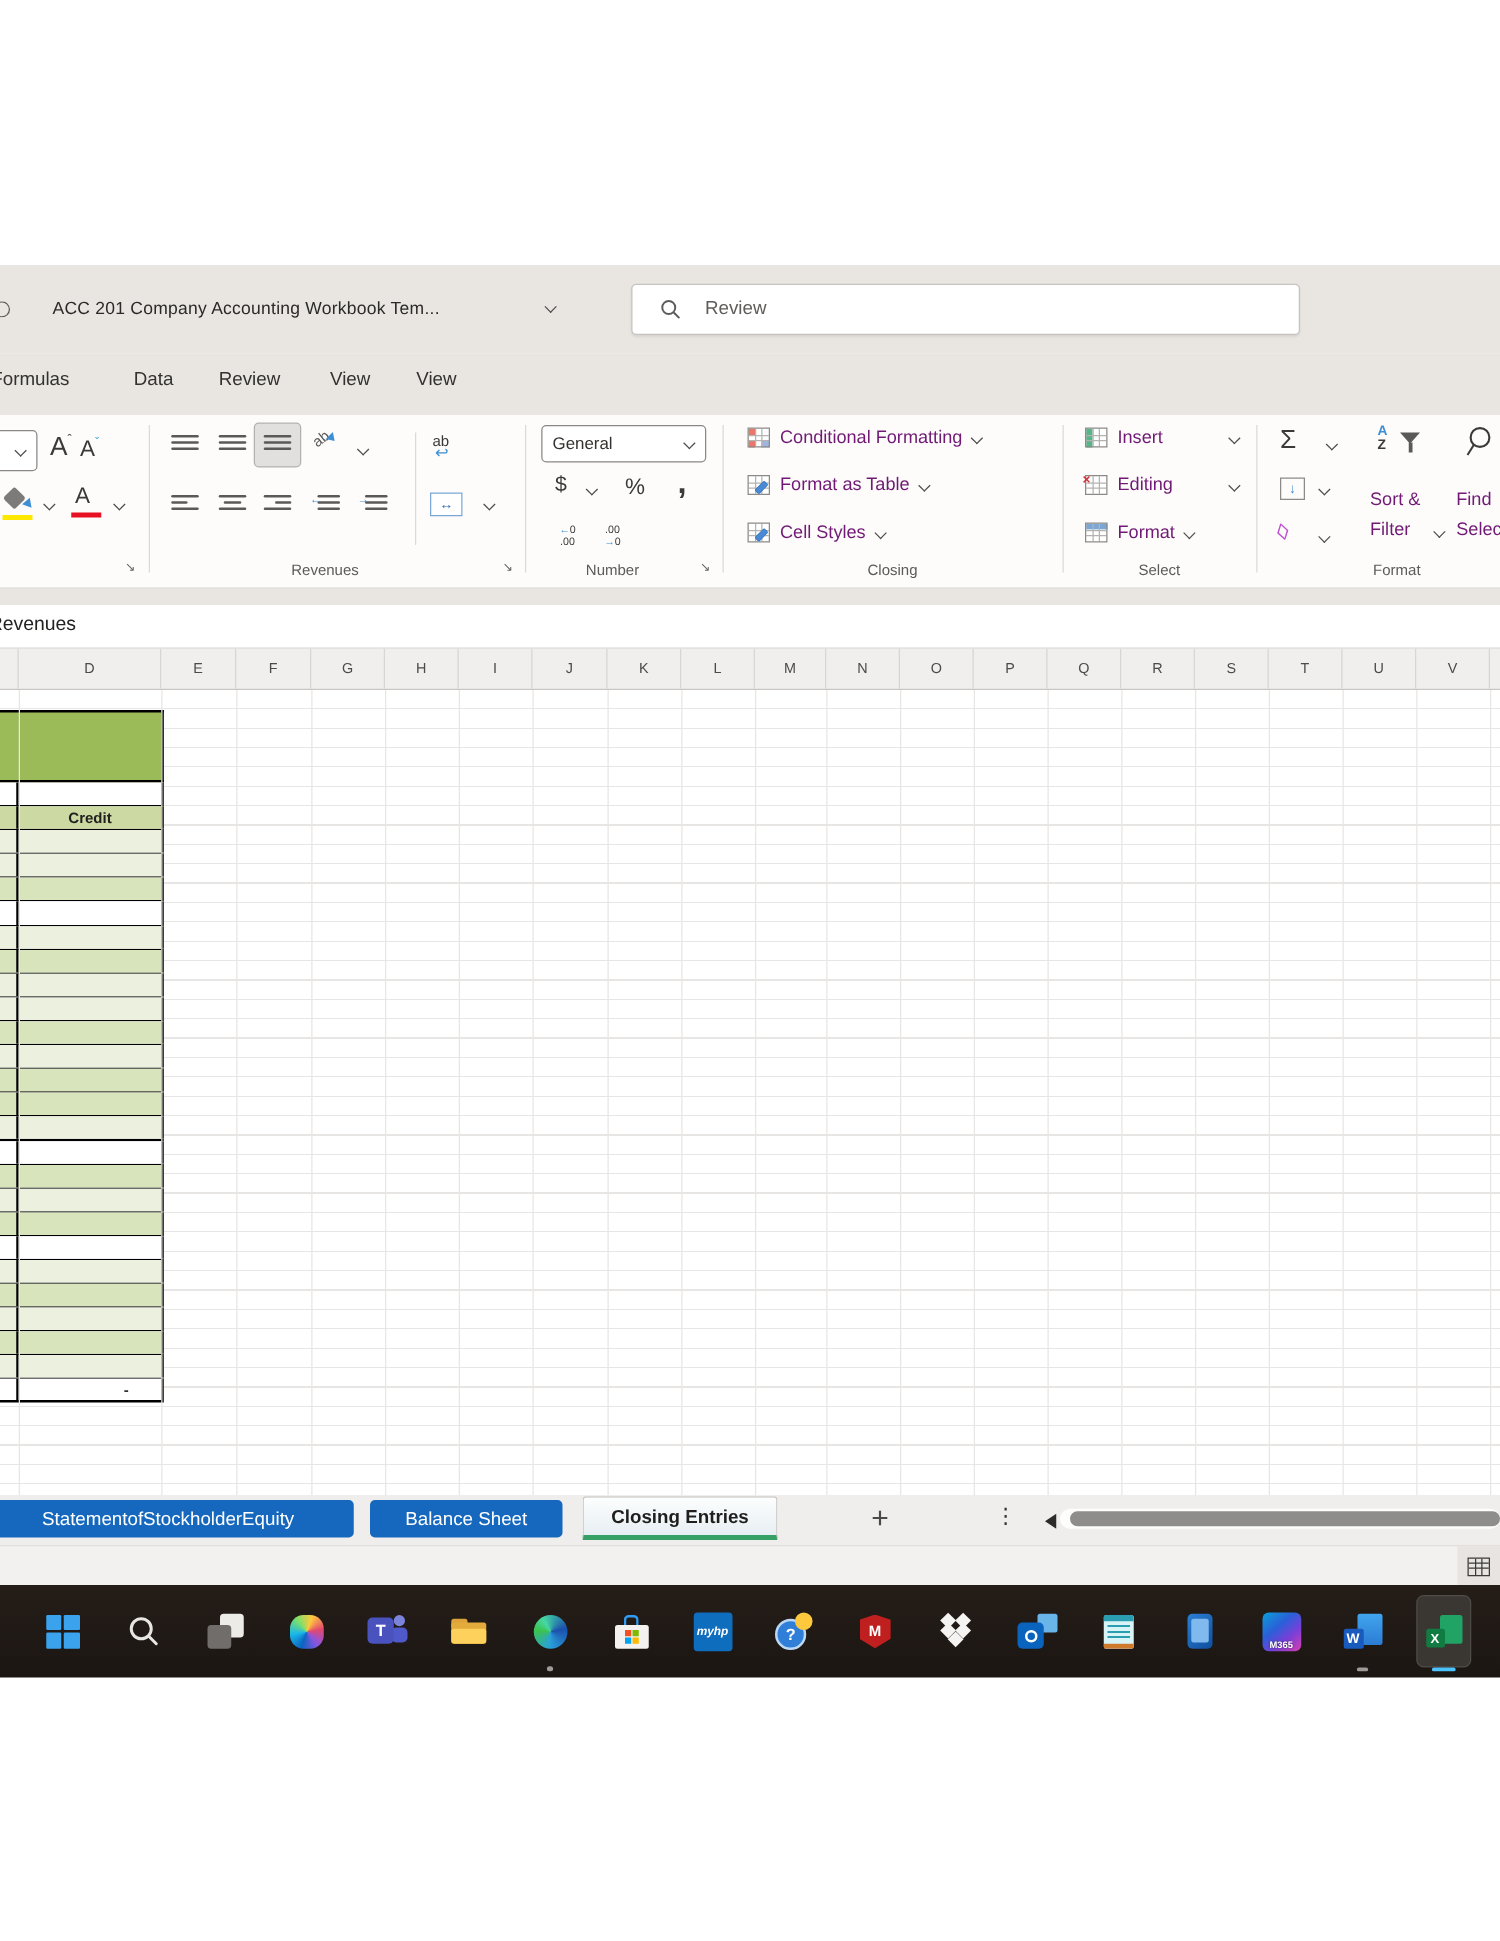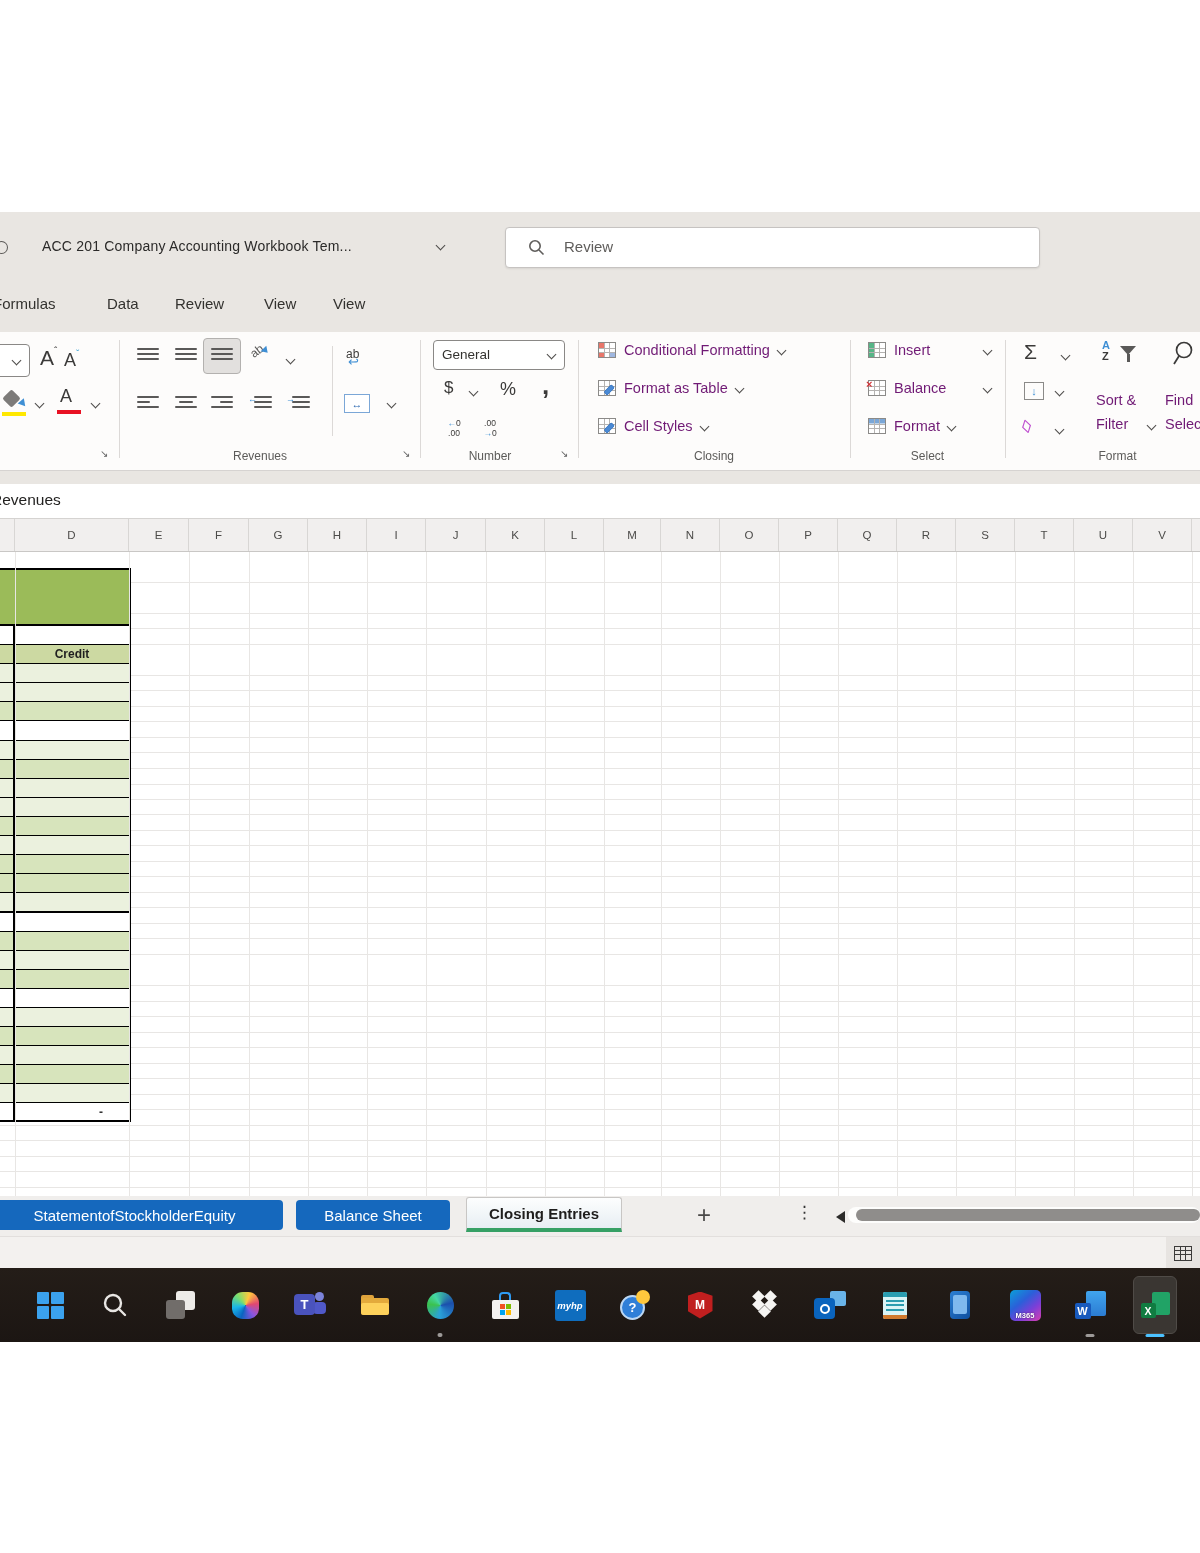--- a/index.html
+++ b/index.html
@@ -311,21 +311,21 @@
           linear-gradient(#57b587,#57b587) 0 0/5px 16px no-repeat,#fff;"></span>
       </span>
       <span class="ritem-label">Insert</span>
       <span class="chev" style="position:absolute;left:116px;"></span>
     </div>
     <div class="cells-row" style="top:48px;">
       <span style="position:relative;width:18px;height:16px;display:inline-block;">
         <span class="mini-grid" style="left:0;top:0;"></span>
         <span style="position:absolute;left:-2px;top:-2px;color:#d13438;font-size:11px;font-weight:bold;">×</span>
       </span>
-      <span class="ritem-label">Balance</span>
+      <span class="ritem-label">Editing</span>
       <span class="chev" style="position:absolute;left:116px;"></span>
     </div>
     <div class="cells-row" style="top:86px;">
       <span style="position:relative;width:18px;height:16px;display:inline-block;">
         <span class="mini-grid" style="left:0;top:0;background:
           linear-gradient(#b5b3b1,#b5b3b1) 5px 0/1px 100% no-repeat,
           linear-gradient(#b5b3b1,#b5b3b1) 10px 0/1px 100% no-repeat,
           linear-gradient(#b5b3b1,#b5b3b1) 0 4.5px/100% 1px no-repeat,
           linear-gradient(#b5b3b1,#b5b3b1) 0 9px/100% 1px no-repeat,
           linear-gradient(#7ba7d7,#7ba7d7) 0 0/18px 4.5px no-repeat,#fff;"></span>

